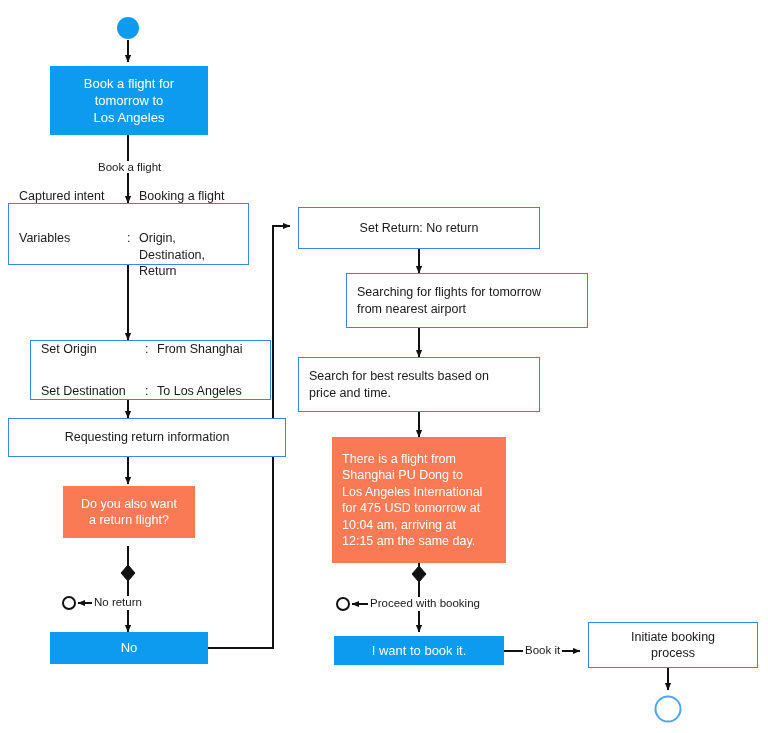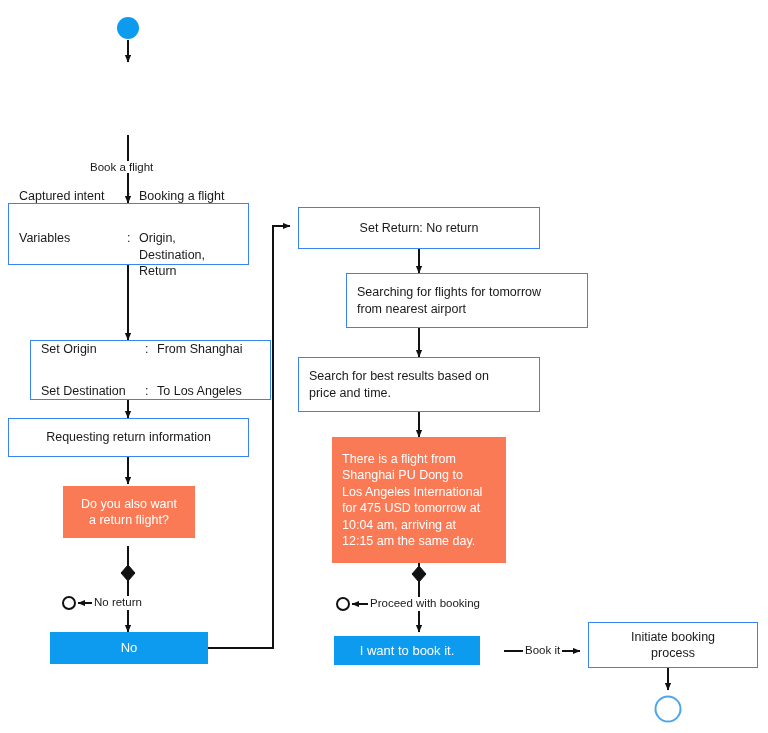--- a/index.html
+++ b/index.html
@@ -141,20 +141,23 @@
       <line x1="504" y1="651" x2="580" y2="651" marker-end="url(#arrow)"></line>
 
       <line x1="668" y1="668" x2="668" y2="690" marker-end="url(#arrow)"></line>
     </g>
 
     <circle cx="128" cy="28" r="11" fill="#0d9bf0"></circle>
 
     <circle cx="668" cy="709" r="12.5" fill="#ffffff" stroke="#4da6e8" stroke-width="2"></circle>
   </svg>
 
+  <div class="node node-user" style="left:50px; top:66px; width:158px; height:69px;">Book a flight for
+tomorrow to
+Los Angeles</div>
 
   <div class="node node-plain node-left-text" style="left:8px; top:203px; width:241px; height:62px;">
     <div class="kv">
       <div class="kv-row">
         <span class="kv-key" style="width:108px;">Captured intent</span>
         <span class="kv-sep" style="width:12px;">:</span>
         <span class="kv-val">Booking a flight</span>
       </div>
       <div class="kv-row">
         <span class="kv-key" style="width:108px;">Variables</span>
@@ -173,21 +176,21 @@
         <span class="kv-val">From Shanghai</span>
       </div>
       <div class="kv-row">
         <span class="kv-key" style="width:104px;">Set Destination</span>
         <span class="kv-sep" style="width:12px;">:</span>
         <span class="kv-val">To Los Angeles</span>
       </div>
     </div>
   </div>
 
-  <div class="node node-plain" style="left:8px; top:418px; width:241px; height:39px;">Requesting return information</div>
+  <div class="node node-plain" style="left:8px; top:418px; width:278px; height:39px;">Requesting return information</div>
 
   <div class="node node-bot" style="left:63px; top:486px; width:132px; height:52px;">Do you also want
 a return flight?</div>
 
   <div class="node node-user" style="left:50px; top:632px; width:158px; height:32px;">No</div>
 
   <div class="node node-plain" style="left:298px; top:207px; width:242px; height:42px;">Set Return:   No return</div>
 
   <div class="node node-plain node-left-text" style="left:298px; top:273px; width:242px; height:55px;margin-left:48px;">
     <span class="msg-text">Searching for flights for tomorrow
@@ -201,26 +204,26 @@
 
   <div class="node node-bot node-left-text" style="left:332px; top:437px; width:174px; height:126px;">
     <span class="msg-text">There is a flight from
 Shanghai PU Dong to
 Los Angeles International
 for 475 USD tomorrow at
 10:04 am, arriving at
 12:15 am the same day.</span>
   </div>
 
-  <div class="node node-user" style="left:334px; top:636px; width:146px; height:29px;">I want to book it.</div>
+  <div class="node node-user" style="left:334px; top:636px; width:170px; height:29px;">I want to book it.</div>
 
   <div class="node node-plain" style="left:588px; top:622px; width:170px; height:46px;">Initiate booking
 process</div>
 
-  <div class="edge-label" style="left:88px; top:161px;">Book a flight</div>
+  <div class="edge-label" style="left:96px; top:161px;">Book a flight</div>
 
   <div class="edge-label" style="left:92px; top:596px;">No return</div>
 
   <div class="edge-label" style="left:368px; top:597px;">Proceed with booking</div>
 
   <div class="edge-label" style="left:523px; top:644px;text-align:center;">Book it</div>
 
 </div>
 
 </body></html>

